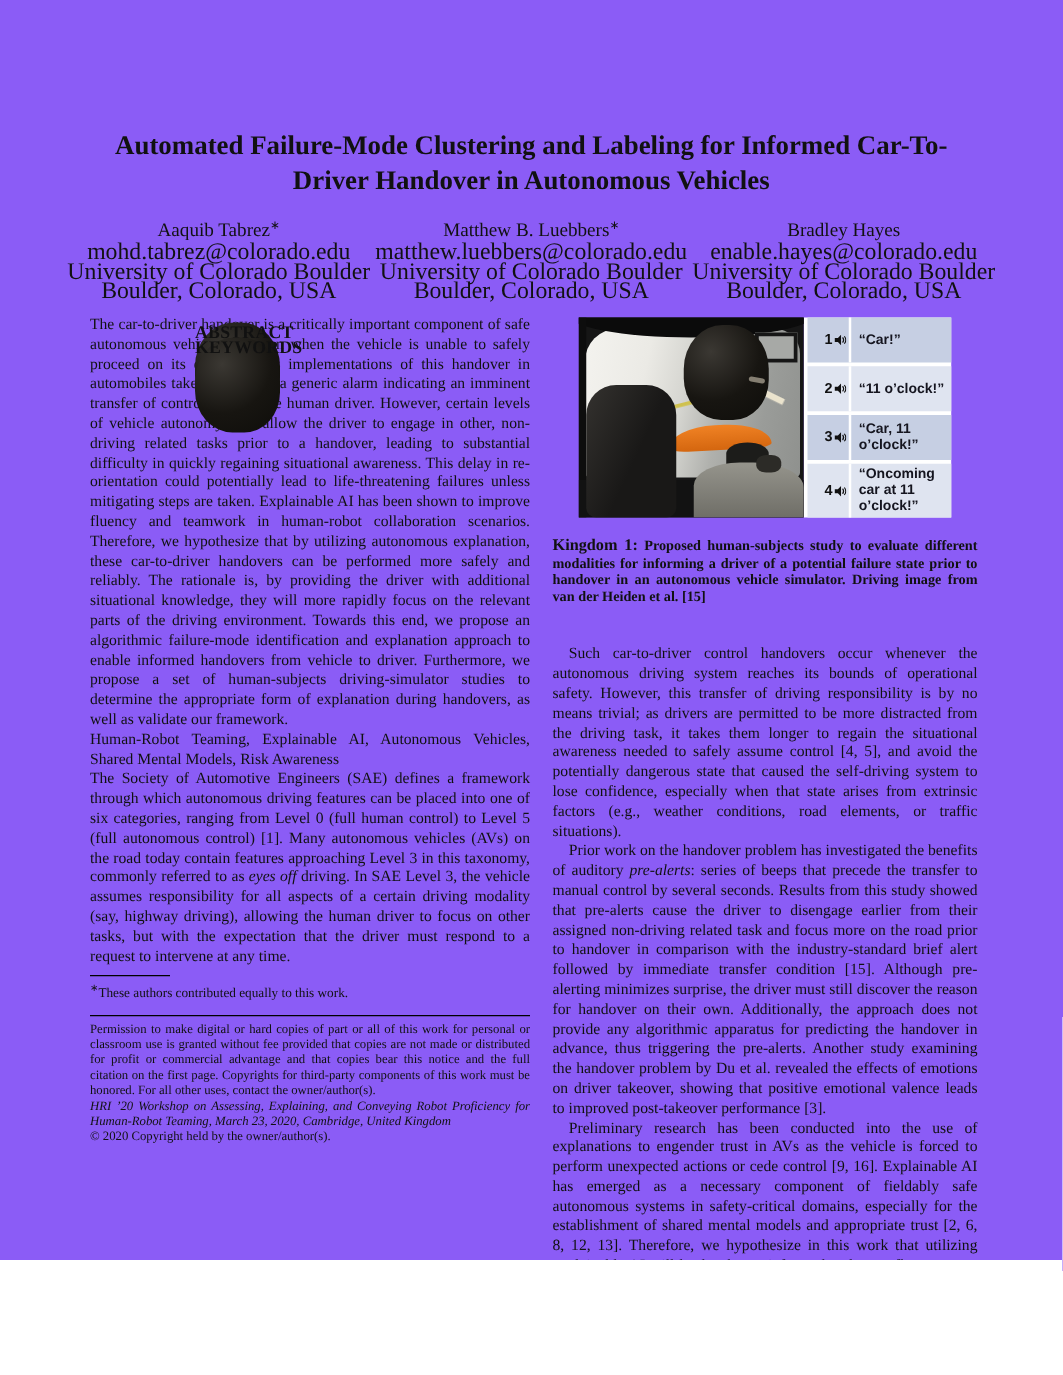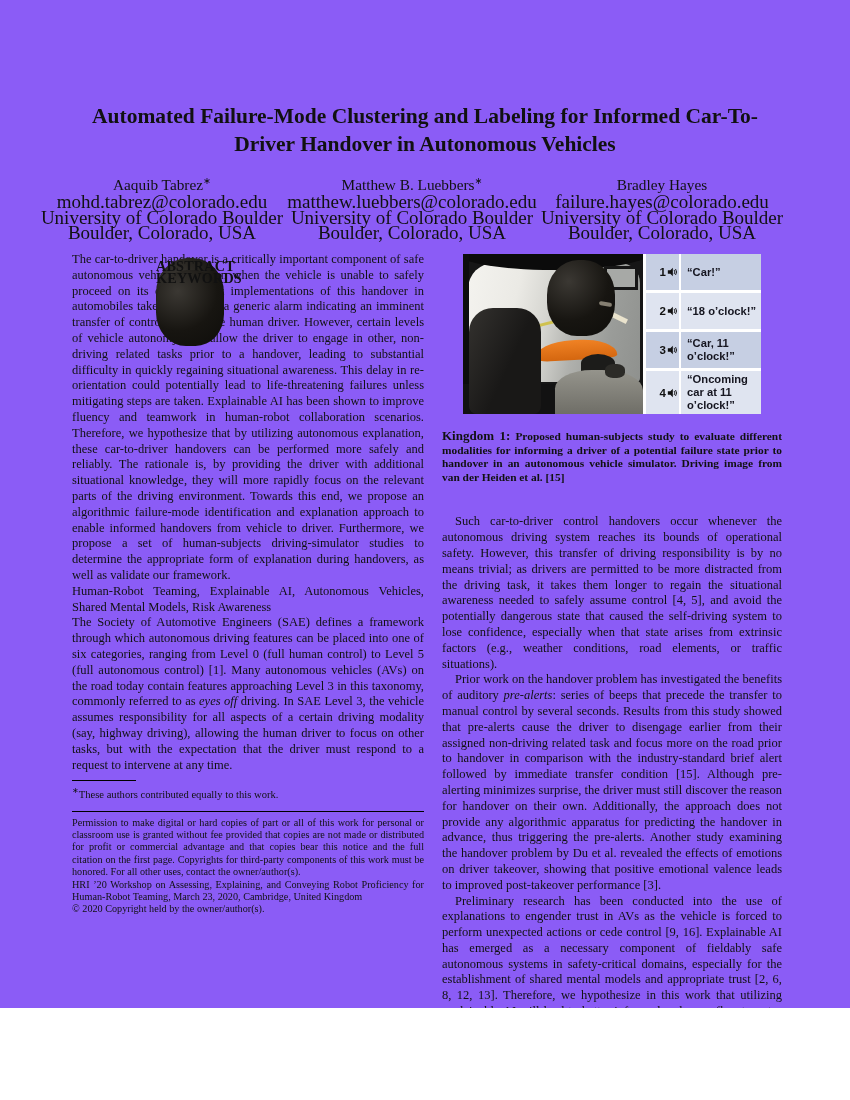--- a/index.html
+++ b/index.html
@@ -2,21 +2,21 @@
 <html lang="en"><head>
 <meta charset="utf-8">
 <style>
   html,body{margin:0;padding:0;background:#ffffff;}
   .page{position:relative;width:850px;height:1008px;background:#8b5cf6;color:#111;
         font-family:"Liberation Serif",serif;overflow:hidden;}
 
   
   .title-block{position:absolute;top:102px;left:75px;width:700px;text-align:center;}
   .title-block h1{font-size:21.5px;line-height:28px;font-weight:700;margin:0;}
-  .authors{position:absolute;top:172px;left:37px;width:750px;display:flex;}
+  .authors{position:absolute;top:172px;left:50px;width:750px;display:flex;}
   .author{flex:1;text-align:center;}
   .a-name{font-size:15.3px;line-height:18px;}
   .a-name sup{font-size:9.5px;}
   .a-line{font-size:19px;line-height:15.6px;}
 
   
   .col-left{position:absolute;left:72px;top:252px;width:352px;}
   .col-right{position:absolute;left:442px;top:252px;width:340px;}
 
   h2.head{font-size:14.2px;font-weight:700;margin:0 0 6px 0;letter-spacing:.2px;}
@@ -28,21 +28,21 @@
   p.ind{text-indent:13px;}
   .em{font-style:italic;}
 
   
   .fn-area{margin-top:7px;}
   .fn-rule{width:64px;border-top:1px solid #000;margin-bottom:4px;}
   .fn{font-size:10.6px;line-height:12.8px;margin:0 0 9px 0;}
   .fn sup{font-size:8px;}
   .perm-rule{border-top:1px solid #000;margin:0 0 5px 0;}
   .perm{font-size:10.2px;line-height:12.4px;margin:0;text-align:justify;}
-  .it{}
+  .it{font-style:italic;}
 
   
   .fig{margin:2px 0 0 0;}
   .fig-inner{width:298px;height:160px;margin:0 auto;display:flex;}
   .photo{width:180px;flex:none;position:relative;background:#161616;overflow:hidden;}
   .ws{position:absolute;left:5px;right:3px;top:9px;bottom:32px;border-radius:26px 20px 4px 4px;
       background:linear-gradient(102deg,#f4f3ef 0%,#ebeae5 28%,#d6d6d1 45%,#b0b1ad 62%,#9a9c99 80%,#8f918e 100%);}
   .roof{position:absolute;left:-10px;right:-10px;top:-8px;height:24px;background:#0b0b0b;
         border-radius:0 0 50% 50% / 0 0 80% 80%;}
   .lframe{position:absolute;left:0;top:0;width:6px;height:100%;background:#0d0d0d;}
@@ -103,21 +103,21 @@
       <div class="a-line">Boulder, Colorado, USA</div>
     </div>
     <div class="author">
       <div class="a-name"><span>Matthew B. Luebbers</span><sup>∗</sup></div>
       <div class="a-line">matthew.luebbers@colorado.edu</div>
       <div class="a-line">University of Colorado Boulder</div>
       <div class="a-line">Boulder, Colorado, USA</div>
     </div>
     <div class="author">
       <div class="a-name"><span>Bradley Hayes</span><sup></sup></div>
-      <div class="a-line">failure.hayes@colorado.edu</div>
+      <div class="a-line">enable.hayes@colorado.edu</div>
       <div class="a-line">University of Colorado Boulder</div>
       <div class="a-line">Boulder, Colorado, USA</div>
     </div>
   </div>
 
   <div class="col-left">
     <h2 class="head">ABSTRACT</h2>
     <p class="body">The car-to-driver handover is a critically important component of safe autonomous vehicle operation when the vehicle is unable to safely proceed on its own. Current implementations of this handover in automobiles take the form of a generic alarm indicating an imminent transfer of control back to the human driver. However, certain levels of vehicle autonomy may allow the driver to engage in other, non-driving related tasks prior to a handover, leading to substantial difficulty in quickly regaining situational awareness. This delay in re-orientation could potentially lead to life-threatening failures unless mitigating steps are taken. Explainable AI has been shown to improve fluency and teamwork in human-robot collaboration scenarios. Therefore, we hypothesize that by utilizing autonomous explanation, these car-to-driver handovers can be performed more safely and reliably. The rationale is, by providing the driver with additional situational knowledge, they will more rapidly focus on the relevant parts of the driving environment. Towards this end, we propose an algorithmic failure-mode identification and explanation approach to enable informed handovers from vehicle to driver. Furthermore, we propose a set of human-subjects driving-simulator studies to determine the appropriate form of explanation during handovers, as well as validate our framework.</p>
 
     <h2 class="head mt">KEYWORDS</h2>
@@ -169,21 +169,21 @@
           </div>
           <div class="row" style="background: rgb(223, 228, 240);">
             <div class="num">
                 <span>2</span>
                 <svg width="10" height="10" viewBox="0 0 12 12">
                   <polygon points="1,4 4,4 7,1 7,11 4,8 1,8" fill="#111"></polygon>
                   <path d="M8.5,3.5 q2,2.5 0,5" stroke="#111" fill="none" stroke-width="1.1"></path>
                   <path d="M10.2,2.4 q2.8,3.6 0,7.2" stroke="#111" fill="none" stroke-width="1.1"></path>
                 </svg>
               </div>
-            <div class="txt">“18 o’clock!”</div>
+            <div class="txt">“11 o’clock!”</div>
           </div>
           <div class="row" style="background: rgb(198, 207, 227);">
             <div class="num">
                 <span>3</span>
                 <svg width="10" height="10" viewBox="0 0 12 12">
                   <polygon points="1,4 4,4 7,1 7,11 4,8 1,8" fill="#111"></polygon>
                   <path d="M8.5,3.5 q2,2.5 0,5" stroke="#111" fill="none" stroke-width="1.1"></path>
                   <path d="M10.2,2.4 q2.8,3.6 0,7.2" stroke="#111" fill="none" stroke-width="1.1"></path>
                 </svg>
               </div>

